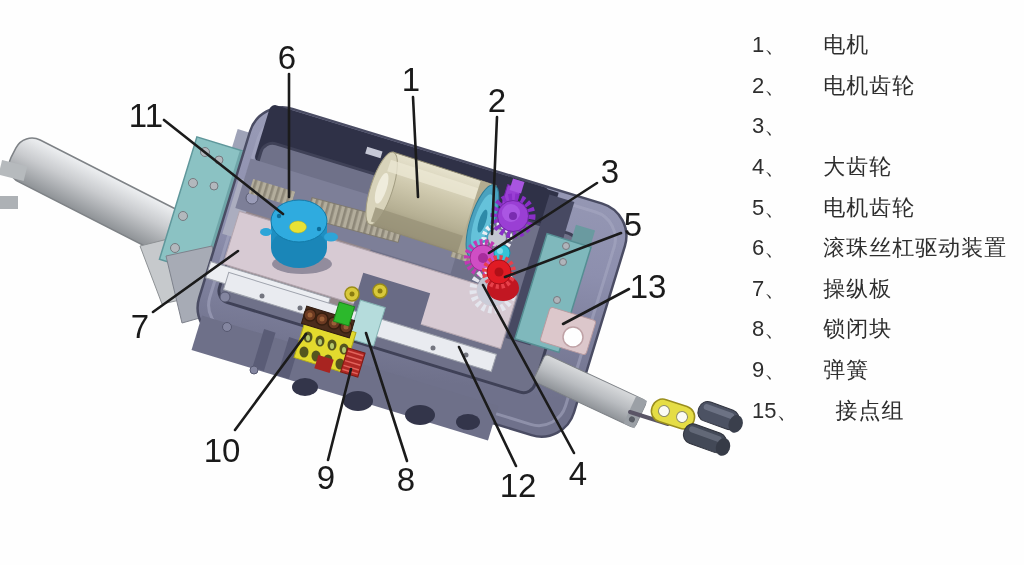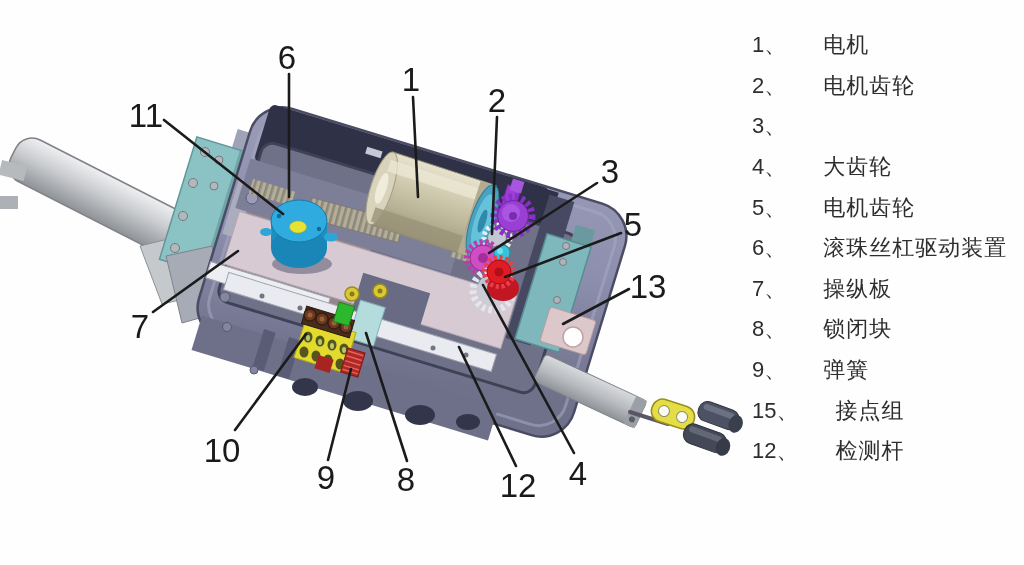--- a/index.html
+++ b/index.html
@@ -301,19 +301,15 @@
         <span class="legend-name">锁闭块</span>
       </div>
   <div class="legend-row">
         <span class="legend-num">9、</span>
         <span class="legend-name">弹簧</span>
       </div>
   <div class="legend-row">
         <span class="legend-num">15、</span>
         <span class="legend-name">接点组</span>
       </div>
-  <div class="legend-row">
-        <span class="legend-num">12、</span>
-        <span class="legend-name">检测杆</span>
-      </div>
 </div>
 
 </div>
 
 </body></html>

